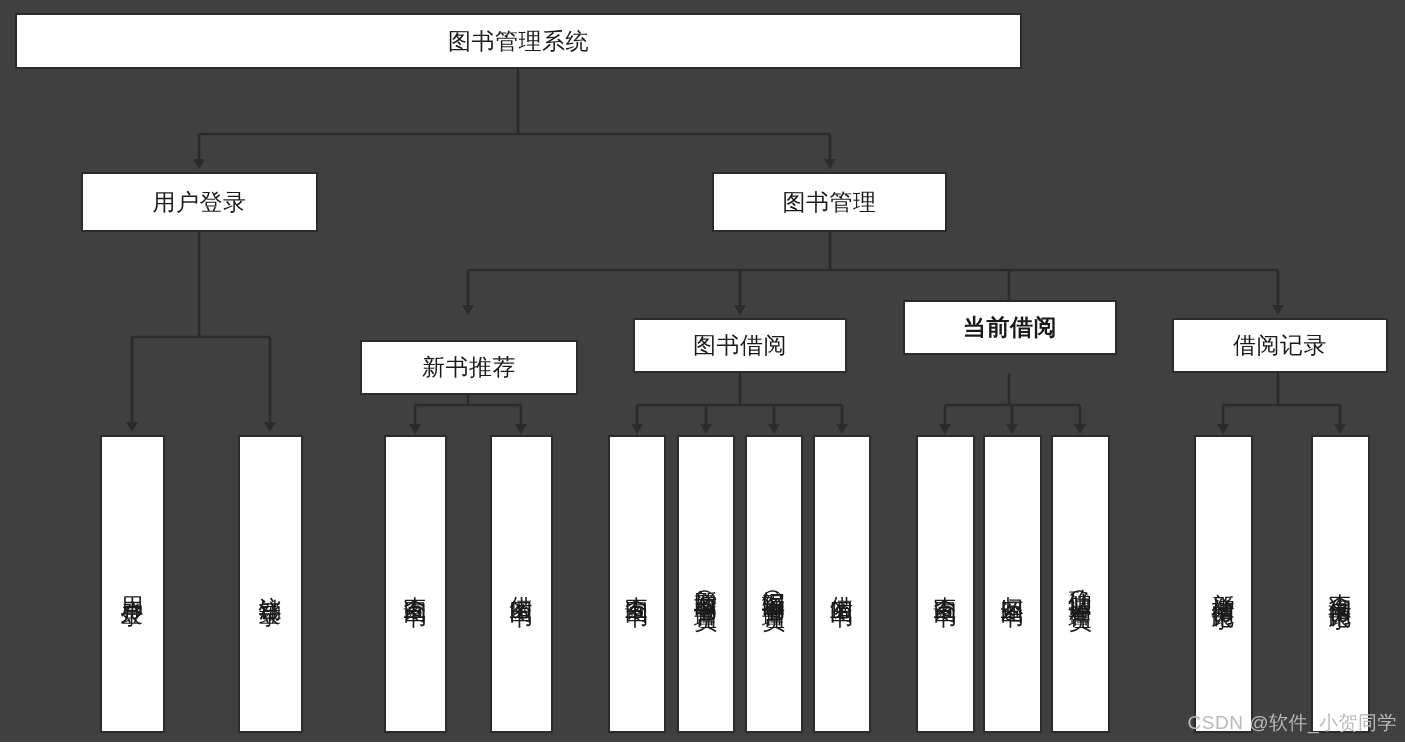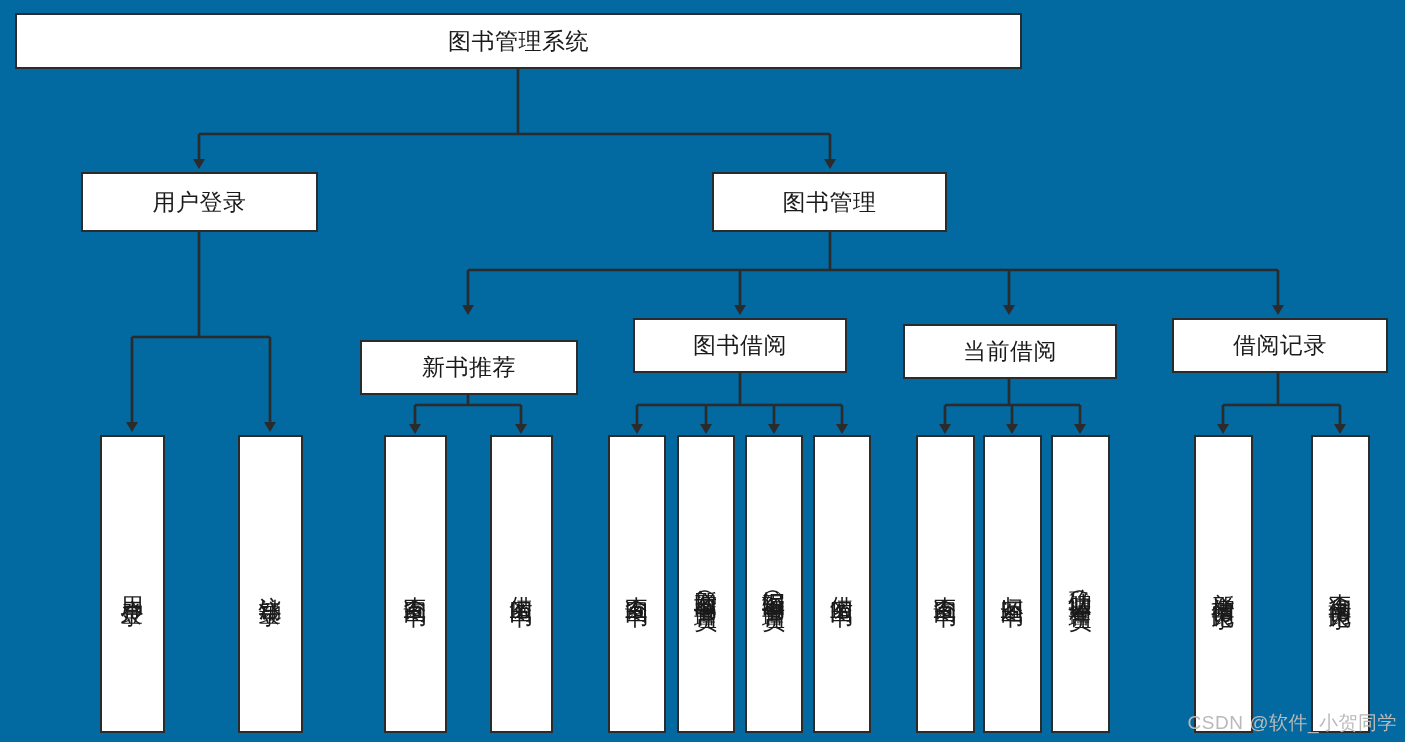--- a/index.html
+++ b/index.html
@@ -8,21 +8,21 @@
     padding: 0;
     background: #ffffff;
   }
   body {
     font-family: "Liberation Sans", "DejaVu Sans", sans-serif;
   }
   #canvas {
     position: relative;
     width: 1405px;
     height: 742px;
-    background: #0369a1;
+    background: #404040;
     overflow: hidden;
   }
   svg.wires {
     position: absolute;
     left: 0;
     top: 0;
     width: 1405px;
     height: 747px;
     pointer-events: none;
   }
@@ -133,21 +133,21 @@
   <div class="node horiz" style="left:712px; top:172px; width:235px; height:60px;">
     <span>图书管理</span>
   </div>
 
   <div class="node horiz" style="left:360px; top:318px; width:218px; height:55px;margin-top:22px;">
     <span>新书推荐</span>
   </div>
   <div class="node horiz" style="left:633px; top:318px; width:214px; height:55px;font-family:Liberation Mono, monospace;">
     <span>图书借阅</span>
   </div>
-  <div class="node horiz" style="left:903px; top:324px; width:214px; height:55px;">
+  <div class="node horiz" style="left:903px; top:300px; width:214px; height:55px;font-weight:bold;">
     <span>当前借阅</span>
   </div>
   <div class="node horiz" style="left:1172px; top:318px; width:216px; height:55px;">
     <span>借阅记录</span>
   </div>
 
   <div class="node vert" style="left:100px; top:435px; width:65px; height:298px;">
     <span class="vtext">用户登录</span>
   </div>
   <div class="node vert" style="left:238px; top:435px; width:65px; height:298px;">

